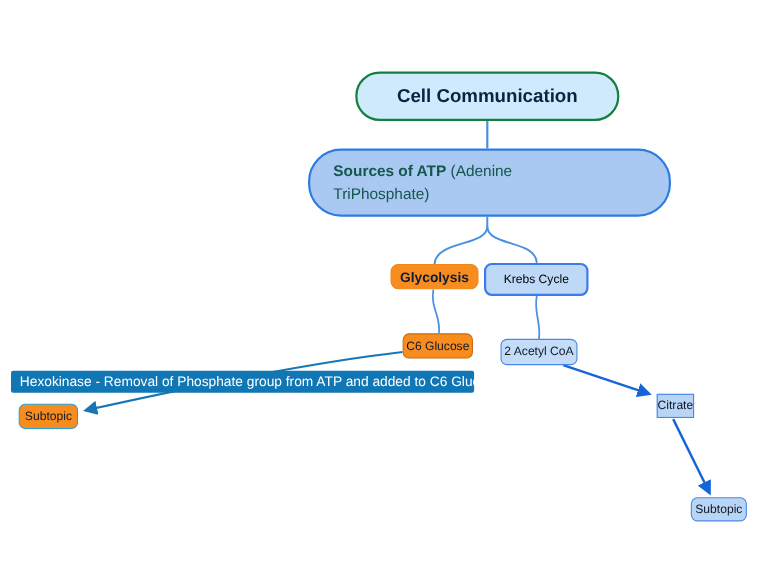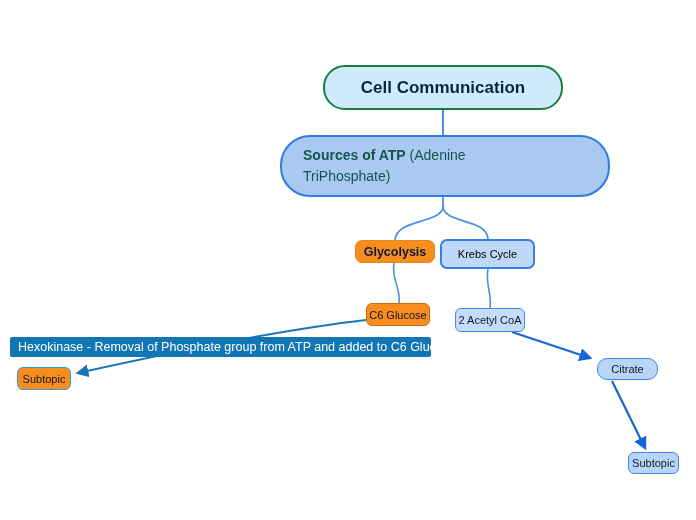--- a/index.html
+++ b/index.html
@@ -57,22 +57,22 @@
     left:10px;top:337px;width:421px;height:20px;
     background:#1076b4;border-radius:2px;
     font-size:12.5px;color:#ffffff;
     justify-content:flex-start;padding-left:8px;
   }
   .node-subtopic-left{
     left:17px;top:367px;width:54px;height:23px;
     background:#f78c1f;border:1.5px solid #2b9fd3;border-radius:6px;
   }
   .node-citrate{
-    left:597px;top:358px;width:61px;height:22px;
-    background:#b9d5f6;border:1.5px solid #4a86e8;border-radius:10px;
+    left:597px;top:358px;width:34px;height:22px;
+    background:#b9d5f6;border:1.5px solid #4a86e8;border-radius:0;
   }
   .node-subtopic-right{
     left:628px;top:452px;width:51px;height:22px;
     background:#b9d5f6;border:1.5px solid #4a86e8;border-radius:6px;
   }
 </style>
 </head>
 <body>
 
 <div class="canvas">

